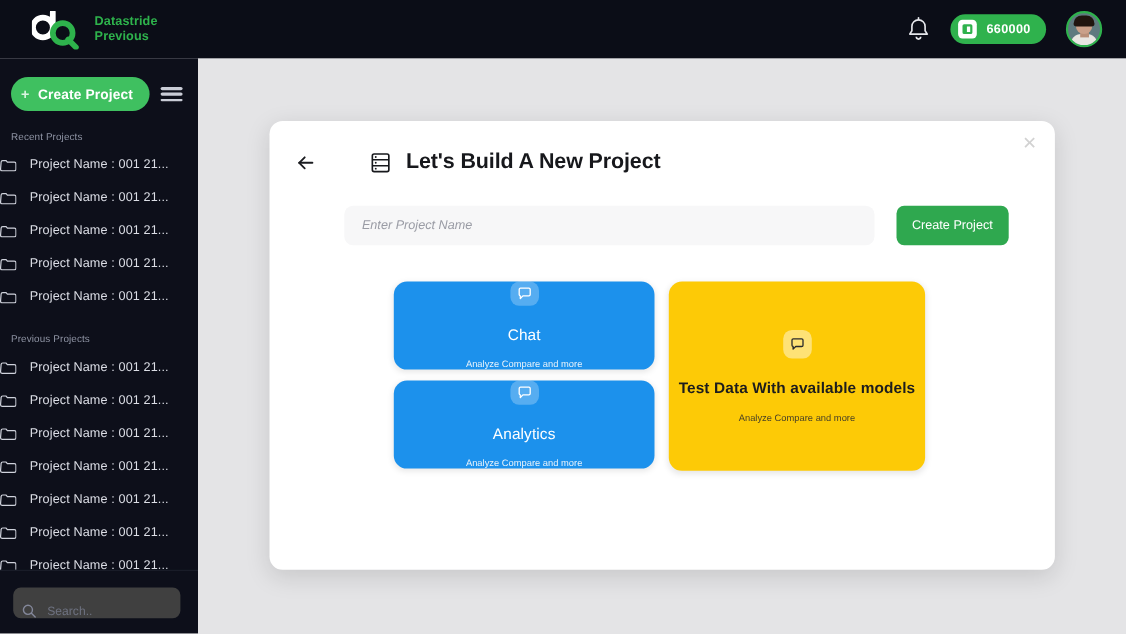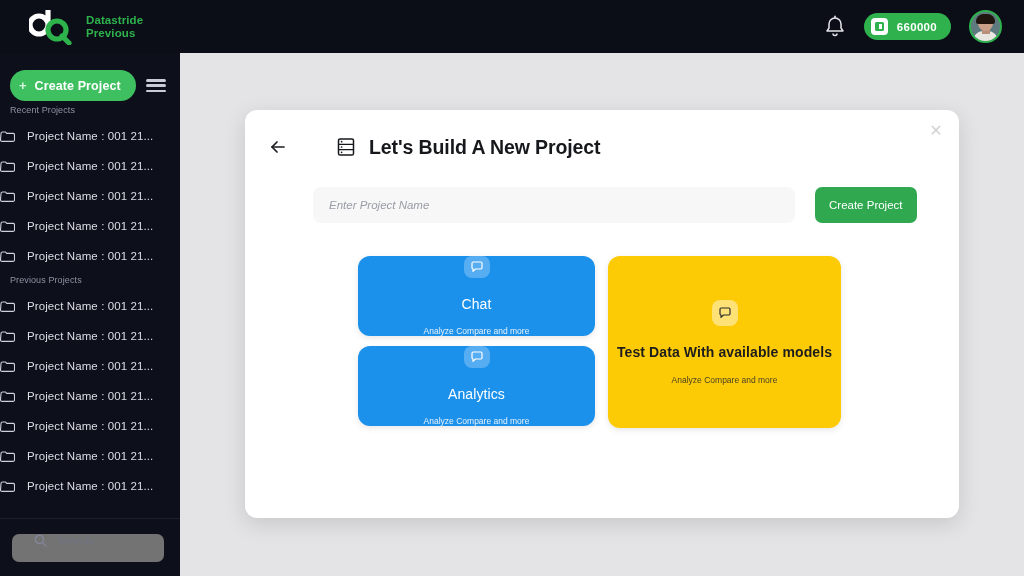--- a/index.html
+++ b/index.html
@@ -131,21 +131,21 @@
   .hamburger {
     display: flex; flex-direction: column; justify-content: space-between;
     width: 20px; height: 13px; cursor: pointer;
   }
   .hamburger span {
     display: block; height: 2.5px; width: 100%;
     background: #c9ccd6; border-radius: 2px;
   }
   .side-section {
     color: #8e93a3; font-size: 9px;
-    padding: 4px 0 6px 10px;
+    padding: 18px 0 6px 10px;
     letter-spacing: .1px;
   }
   .proj-item {
     display: flex; align-items: center; gap: 12px;
     height: 30px; 
     cursor: pointer;
   }
   .folder {
     flex: 0 0 auto; width: 15px; height: 12px; display: block;
   }
@@ -154,26 +154,26 @@
     letter-spacing: .1px;
   }
   .search-zone {
     position: absolute; left: 0; bottom: 0;
     width: 180px; height: 58px;
     background: #0d0f1a;
     border-top: 1px solid #1b1e2b;
     display: flex; align-items: center;
   }
   .search-box {
-    display: flex; align-items: flex-start; gap: 10px;
+    display: flex; align-items: flex-end; gap: 10px;
     margin-left: 12px;
     width: 152px; height: 28px;
-    background: #737373;
+    background: #404040;
     border-radius: 7px;
-    padding-left: 22px;
+    padding-left: 8px;
   }
   .search-box svg { flex: 0 0 auto; }
   .search-box input {
     background: transparent; border: none; outline: none;
     color: #cfd2dc; font-size: 11px;
     font-family: "Liberation Sans", sans-serif;
     width: 110px;
   }
   .search-box input::placeholder { color: #6e7281; }
 
@@ -186,21 +186,21 @@
     border-radius: 12px;
     box-shadow: 0 6px 22px rgba(0,0,0,.13);
   }
   .modal-close {
     position: absolute; right: 14px; top: 12px;
     width: 18px; height: 18px; cursor: pointer;
     display: flex; align-items: center; justify-content: center;
     color: #d2d2d2; font-size: 16px; line-height: 16px;
   }
   .modal-head {
-    display: flex; align-items: flex-start;
+    display: flex; align-items: flex-end;
     padding: 26px 0 0 22px;
     gap: 0;
   }
   .back-arrow {
     width: 22px; height: 22px; cursor: pointer; margin-right: 46px;
   }
   .head-icon { width: 22px; height: 22px; margin-right: 12px; }
   .modal-title {
     font-size: 19.5px; font-weight: 700; color: #17181c; letter-spacing: -.1px;
   }

